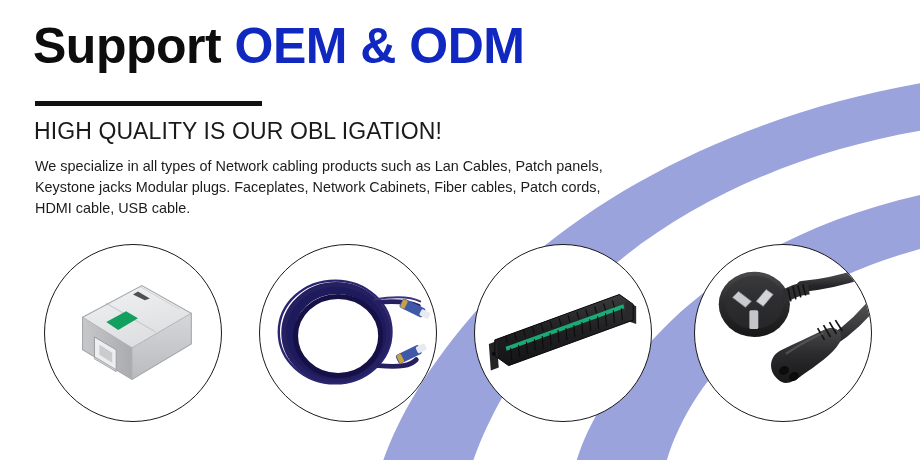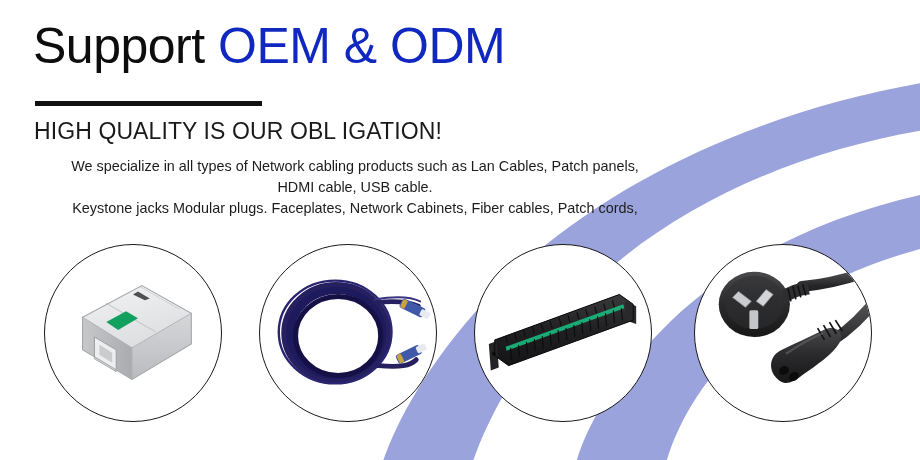--- a/index.html
+++ b/index.html
@@ -26,21 +26,21 @@
     height: 460px;
     pointer-events: none;
   }
 
   
   .headline {
     position: absolute;
     left: 33px;
     top: 20px;
     font-size: 50px;
-    font-weight: 400;
+    font-weight: 700;
     letter-spacing: -0.5px;
     line-height: 1.05;
     white-space: nowrap;
     text-align: center;
   }
   .headline .word-dark { color: #0d0d0d; }
   .headline .word-blue { color: #1028c0; }
 
   .title-rule {
     position: absolute;
@@ -67,21 +67,21 @@
   
   .body-copy {
     position: absolute;
     left: 35px;
     top: 156px;
     width: 640px;
     font-size: 14.4px;
     line-height: 21px;
     color: #1c1c1c;
   }
-  .body-copy .line { white-space: nowrap; display: block; text-align: center; }
+  .body-copy .line { white-space: nowrap; display: block; }
 
   
   .circle {
     position: absolute;
     top: 244px;
     width: 178px;
     height: 178px;
     border-radius: 50%;
     border: 1.4px solid #1a1a1a;
     background: #ffffff;
@@ -130,22 +130,22 @@
     <span class="word-dark">Support</span>
     <span class="word-blue">OEM &amp; ODM</span>
   </div>
 
   <div class="title-rule"></div>
 
   <div class="subtitle">HIGH QUALITY IS OUR OBL IGATION!</div>
 
   <div class="body-copy">
     <span class="line">We specialize in all types of Network cabling products such as Lan Cables, Patch panels,</span>
+    <span class="line">Keystone jacks Modular plugs. Faceplates, Network Cabinets, Fiber cables, Patch cords,</span>
     <span class="line">HDMI cable, USB cable.</span>
-    <span class="line">Keystone jacks Modular plugs. Faceplates, Network Cabinets, Fiber cables, Patch cords,</span>
   </div>
 
   <div class="circle circle-1">
     <svg viewBox="0 0 178 178">
       <defs>
         <linearGradient id="boxTop" x1="0" y1="0" x2="0.4" y2="1">
           <stop offset="0" stop-color="#f2f3f4"></stop>
           <stop offset="1" stop-color="#dcdee0"></stop>
         </linearGradient>
         <linearGradient id="boxFront" x1="0" y1="0" x2="0" y2="1">

